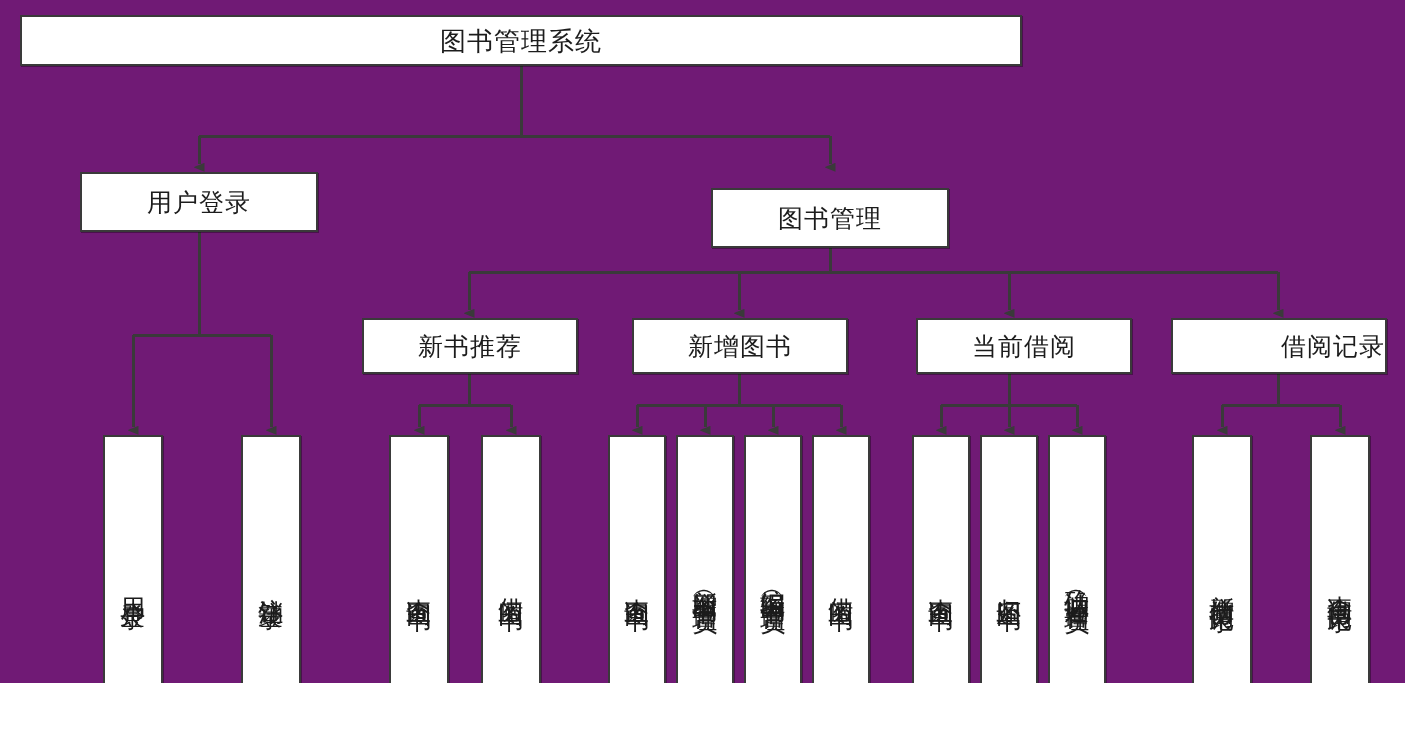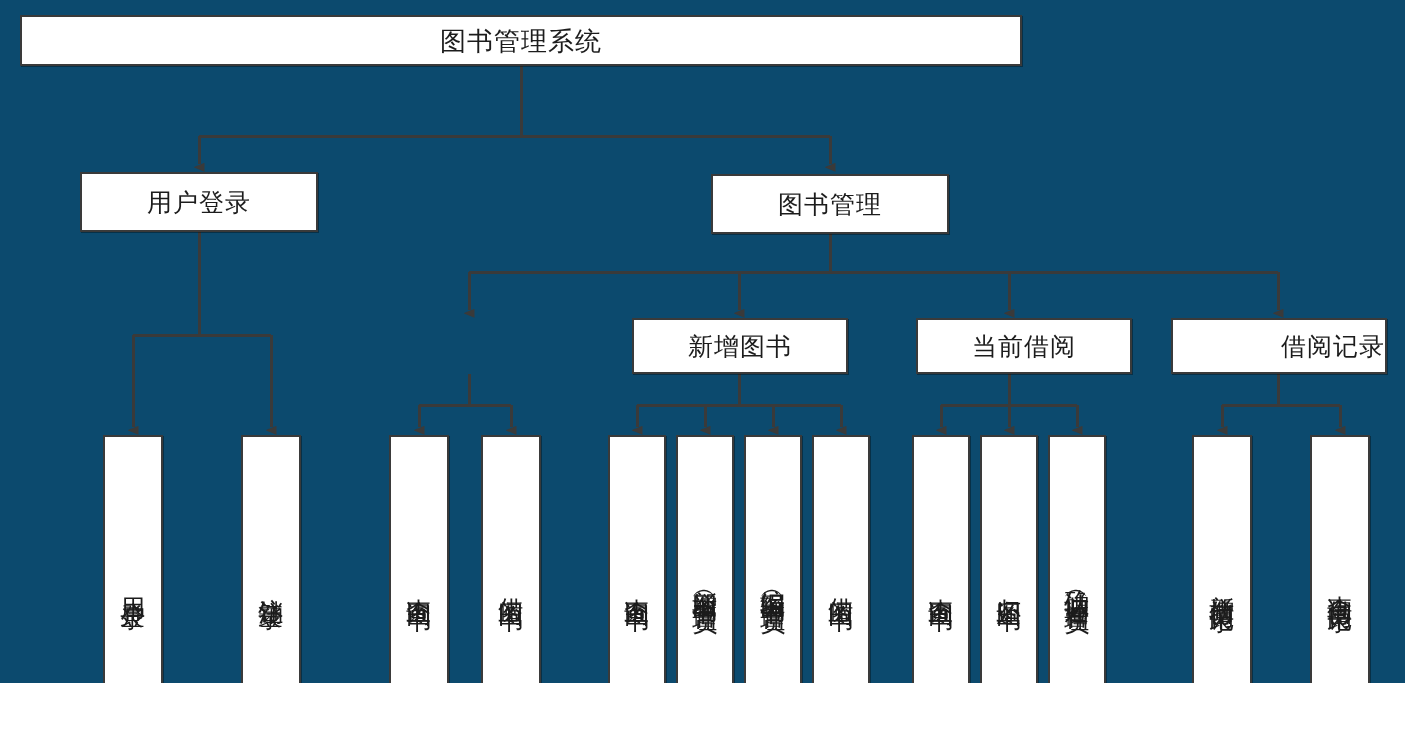--- a/index.html
+++ b/index.html
@@ -7,21 +7,21 @@
     padding: 0;
     background: #ffffff;
   }
   body {
     font-family: "Liberation Sans", "DejaVu Sans", sans-serif;
   }
   #diagram-root {
     position: relative;
     width: 1405px;
     height: 683px;
-    background: #0c4a6e;
+    background: #701a75;
     overflow: hidden;
   }
   #edge-layer {
     position: absolute;
     left: 0;
     top: 0;
     width: 1405px;
     height: 747px;
   }
   .node {
@@ -127,24 +127,27 @@
     </g>
   </svg>
 
   <div class="node horiz root" style="left:20px; top:15px; width:1002px; height:51px;">
     <span class="label">图书管理系统</span>
   </div>
 
   <div class="node horiz" style="left:80px; top:172px; width:238px; height:60px;">
     <span class="label">用户登录</span>
   </div>
-  <div class="node horiz" style="left:711px; top:174px; width:238px; height:60px;">
+  <div class="node horiz" style="left:711px; top:188px; width:238px; height:60px;">
     <span class="label">图书管理</span>
   </div>
 
+  <div class="node horiz" style="left:362px; top:318px; width:216px; height:56px;">
+    <span class="label">新书推荐</span>
+  </div>
   <div class="node horiz" style="left:632px; top:318px; width:216px; height:56px;">
     <span class="label">新增图书</span>
   </div>
   <div class="node horiz" style="left:916px; top:318px; width:216px; height:56px;">
     <span class="label">当前借阅</span>
   </div>
   <div class="node horiz" style="left:1171px; top:318px; width:216px; height:56px;justify-content:flex-end;">
     <span class="label">借阅记录</span>
   </div>
 

